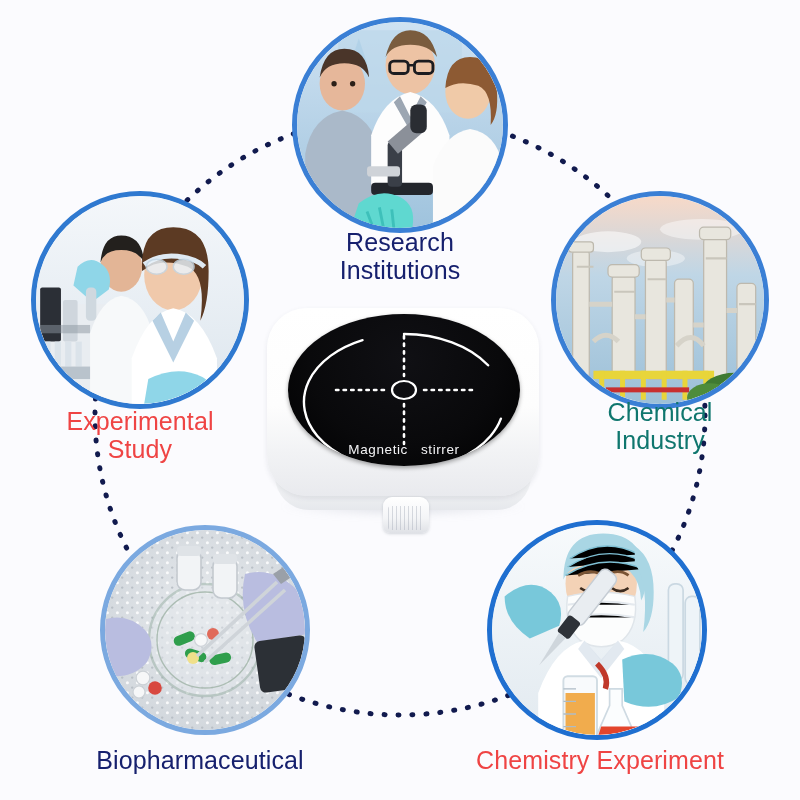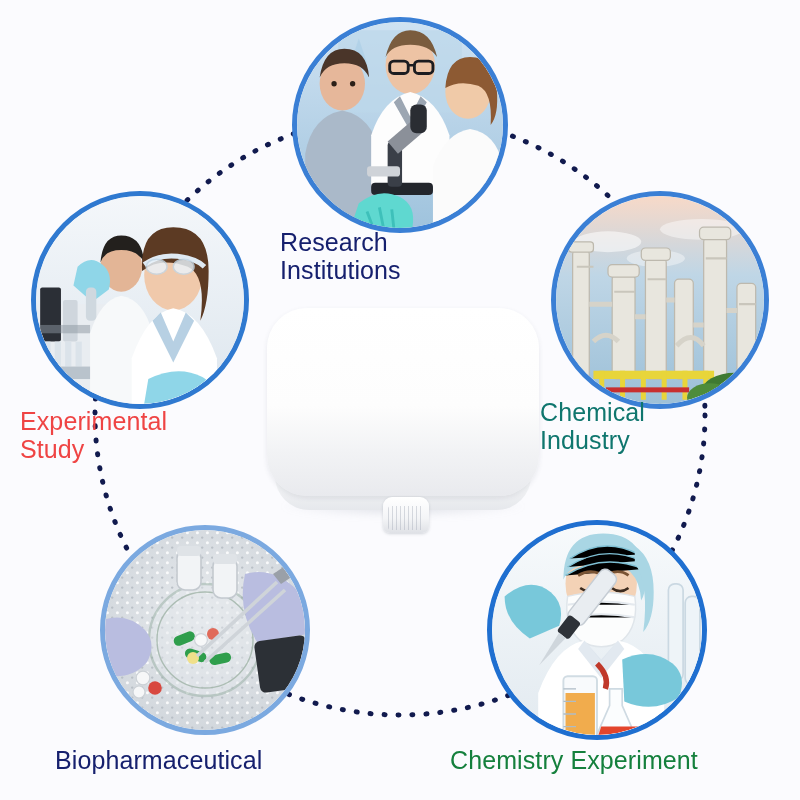--- a/index.html
+++ b/index.html
@@ -42,21 +42,21 @@
     position: absolute;
     left: 0; top: 0;
     width: 100%; height: 100%;
     border-radius: 50%;
     overflow: hidden;
   }
   .photo > svg { display: block; width: 100%; height: 100%; }
 
   .app-label {
     position: absolute;
-    text-align: left;
+    text-align: center;
     color: #16206e;
     font-size: 25px;
     line-height: 1.12;
     letter-spacing: 0.1px;
     white-space: pre-line;
     font-family: "Liberation Sans", sans-serif;
   }
 
   
   #device {
@@ -413,27 +413,42 @@
           <rect x="35" y="80" width="14" height="22" fill="#f0a33a" opacity="0.9"></rect>
           <g stroke="#aebcc6" stroke-width="0.6">
             <path d="M34 78 h6 M34 84 h6 M34 90 h6 M34 96 h6"></path>
           </g>
 
           <path d="M56 86 l0 -8 l6 0 l0 8 l7 16 l-20 0z" fill="#fbfdfe" opacity="0.9" stroke="#c9d6df" stroke-width="0.8"></path>
           <path d="M52 96 l20 0 l2 6 l-24 0z" fill="#e3452c"></path>
         </svg>
       </div>
     </div>
-    <div class="app-label" style="left: 450px; top: 746px; width: 300px; color: #15803d;">Chemistry Experiment</div>
+    <div class="app-label" style="left: 450px; top: 746px; width: 300px; color: #ef4444;">Chemistry Experiment</div>
   </div>
 
   <div id="device">
     <div class="dev-shadow"></div>
     <div class="dev-front"></div>
     <div class="dev-body"></div>
 
+    <div class="dev-plate">
+      <svg class="plate-svg" viewBox="0 0 232 152">
+
+        <path d="M116 14
+                 a 100 68 0 1 1 -0.1 0" fill="none" stroke="#ffffff" stroke-width="2.4" stroke-linecap="round" stroke-dasharray="340 58" stroke-dashoffset="-150" transform="translate(0,6)"></path>
+
+        <line x1="116" y1="22" x2="116" y2="62" stroke="#ffffff" stroke-width="2.6" stroke-dasharray="2.4 5.2" stroke-linecap="round"></line>
+        <line x1="116" y1="90" x2="116" y2="130" stroke="#ffffff" stroke-width="2.6" stroke-dasharray="2.4 5.2" stroke-linecap="round"></line>
+        <line x1="48" y1="76" x2="96" y2="76" stroke="#ffffff" stroke-width="2.6" stroke-dasharray="2.4 5.2" stroke-linecap="round"></line>
+        <line x1="136" y1="76" x2="184" y2="76" stroke="#ffffff" stroke-width="2.6" stroke-dasharray="2.4 5.2" stroke-linecap="round"></line>
+
+        <ellipse cx="116" cy="76" rx="12" ry="9" fill="none" stroke="#ffffff" stroke-width="2.2"></ellipse>
+      </svg>
+      <div class="plate-text"><span>Magnetic</span><span class="gap"></span><span>stirrer</span></div>
+    </div>
 
     <div class="dev-knob">
       <div class="knob-ridges"></div>
     </div>
   </div>
 
 </div>
 
 </body></html>

